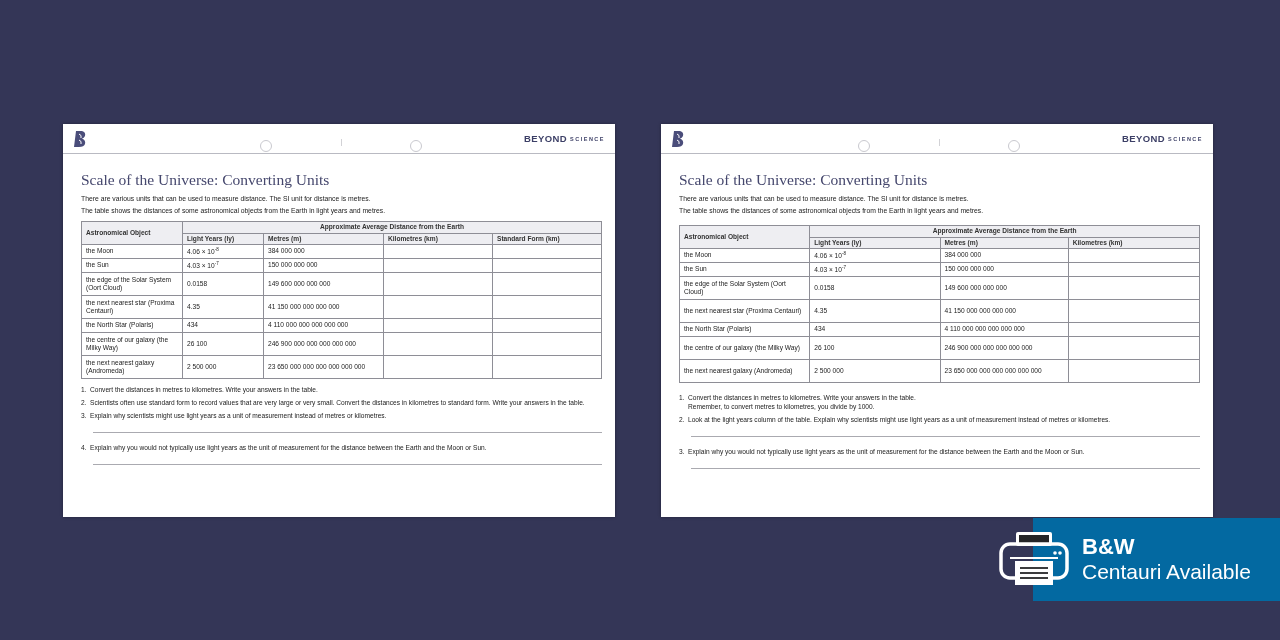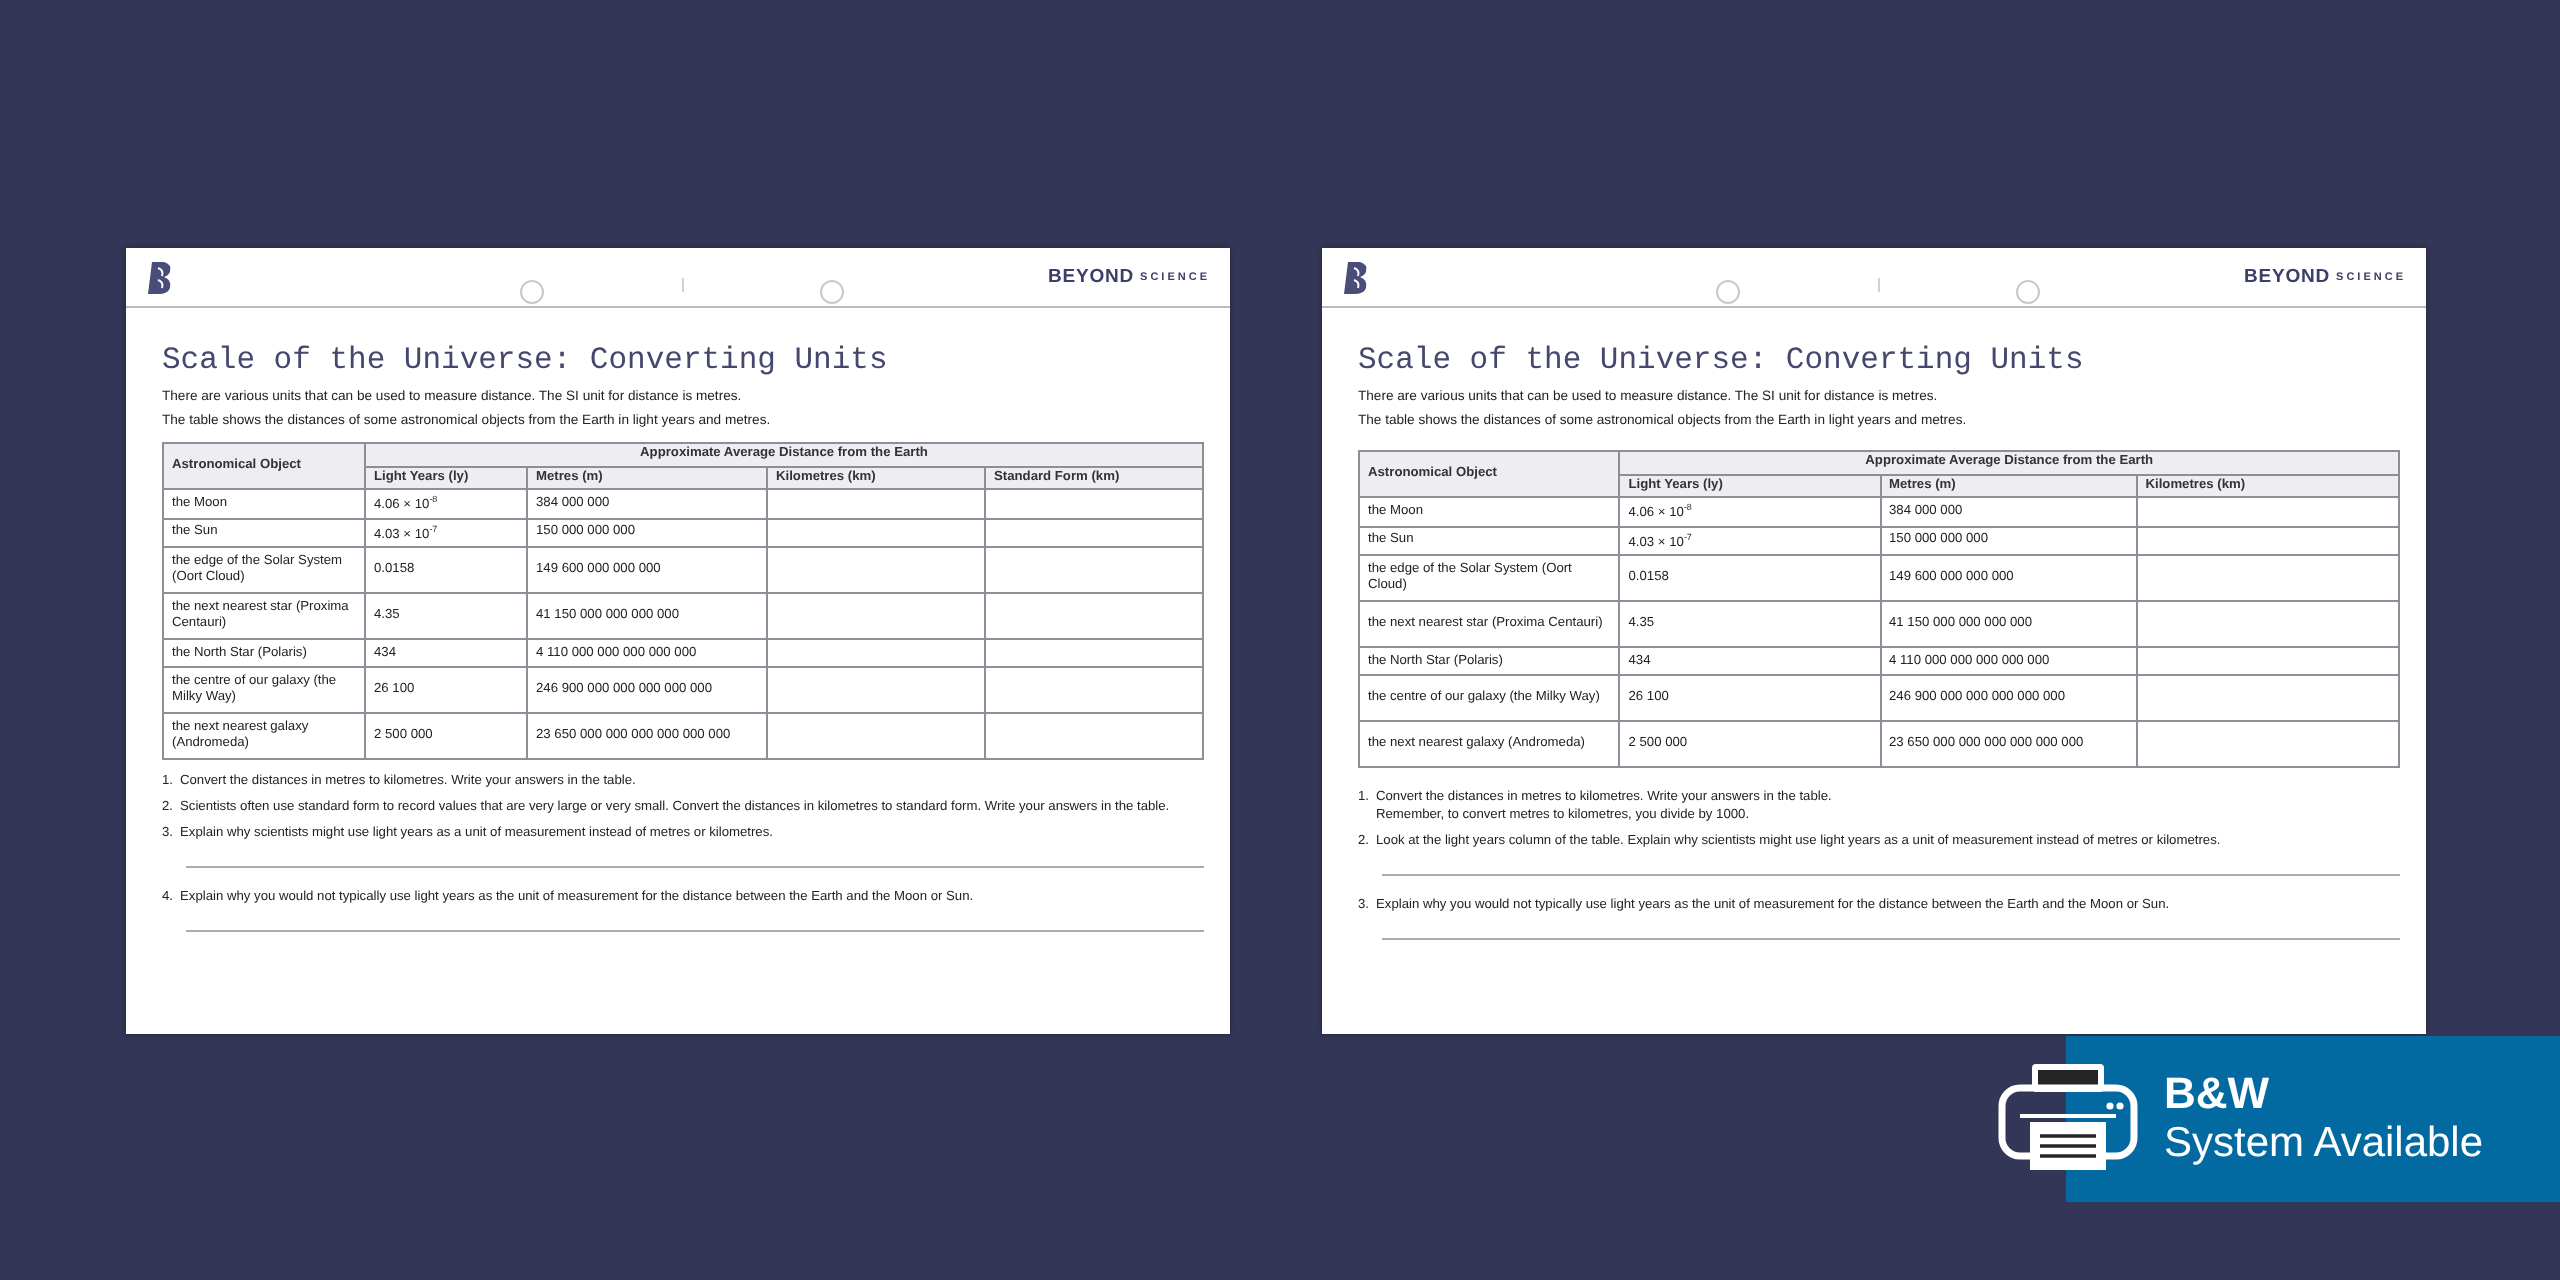--- a/index.html
+++ b/index.html
@@ -15,21 +15,21 @@
 
   .sheet-header { position: relative; height: 30px; border-bottom: 1px solid #b9bac2; }
   .logo { position: absolute; left: 10px; top: 6px; width: 14px; height: 18px; }
   .hole { position: absolute; top: 16px; width: 12px; height: 12px; border: 1px solid #c9c9cf; border-radius: 50%; background: #fff; }
   .hole.h1 { left: 197px; } .hole.h2 { left: 347px; }
   .tick { position: absolute; left: 278px; top: 15px; width: 1px; height: 7px; background: #d2d2d6; }
   .brand { position: absolute; right: 10px; top: 9px; color: #3c3f66; font-family: "Liberation Sans", sans-serif; font-weight: bold; font-size: 9.5px; letter-spacing: 0.4px; }
   .brand .sci { font-size: 5.5px; letter-spacing: 1.5px; margin-left: 3px; vertical-align: 1px; }
 
   .content { padding: 0 13px 0 18px; }
-  .title { color: #45476d; font-family: Liberation Mono, monospace; font-size: 15.5px; margin-top: 17px; margin-bottom: 4px; }
+  .title { color: #45476d; font-family: Liberation Serif, serif; font-size: 15.5px; margin-top: 17px; margin-bottom: 4px; }
   .intro { font-size: 6.8px; color: #222; line-height: 12px; font-family: "Liberation Sans", sans-serif; }
 
   table.dist { border-collapse: collapse; width: 100%; margin-top: 4px; font-family: "Liberation Sans", sans-serif; font-size: 6.6px; color: #222; }
   table.dist td, table.dist th { border: 1px solid #8e8e96; padding: 1px 4px; text-align: left; vertical-align: middle; line-height: 8.6px; }
   table.dist th { font-weight: bold; background: #eeeef2; color: #333; }
   table.dist th.group { text-align: center; }
   table.dist td.blank { background: #fff; }
   sup { font-size: 4.5px; vertical-align: 3px; }
 
   .questions { margin-top: 6px; font-family: "Liberation Sans", sans-serif; font-size: 6.6px; color: #222; }
@@ -260,14 +260,14 @@
     <rect x="3" y="15" width="66" height="34" rx="9" fill="none" stroke="#fff" stroke-width="3.5"></rect>
     <circle cx="57" cy="24" r="1.8" fill="#fff"></circle>
       <circle cx="62" cy="24" r="1.8" fill="#fff"></circle>
     <line x1="12" y1="29" x2="60" y2="29" stroke="#fff" stroke-width="2"></line>
     <rect x="17" y="32" width="38" height="24" fill="#fff"></rect>
     <line x1="22" y1="39" x2="50" y2="39" stroke="#252527" stroke-width="1.8"></line>
     <line x1="22" y1="44" x2="50" y2="44" stroke="#252527" stroke-width="1.8"></line>
     <line x1="22" y1="49" x2="50" y2="49" stroke="#252527" stroke-width="1.8"></line>
   </svg>
   <div class="b1">B&amp;W</div>
-  <div class="b2">System Available</div>
+  <div class="b2">Centauri Available</div>
 </div>
 
 </body></html>

